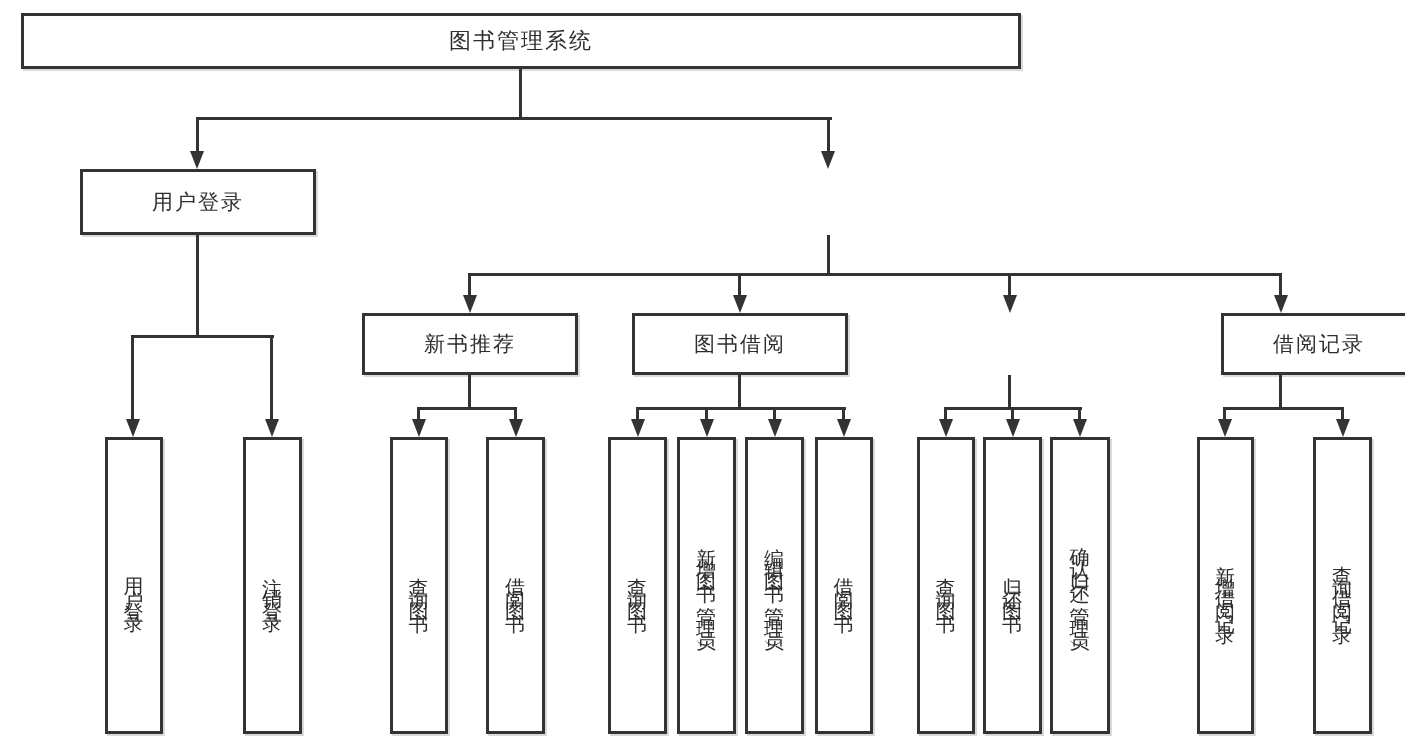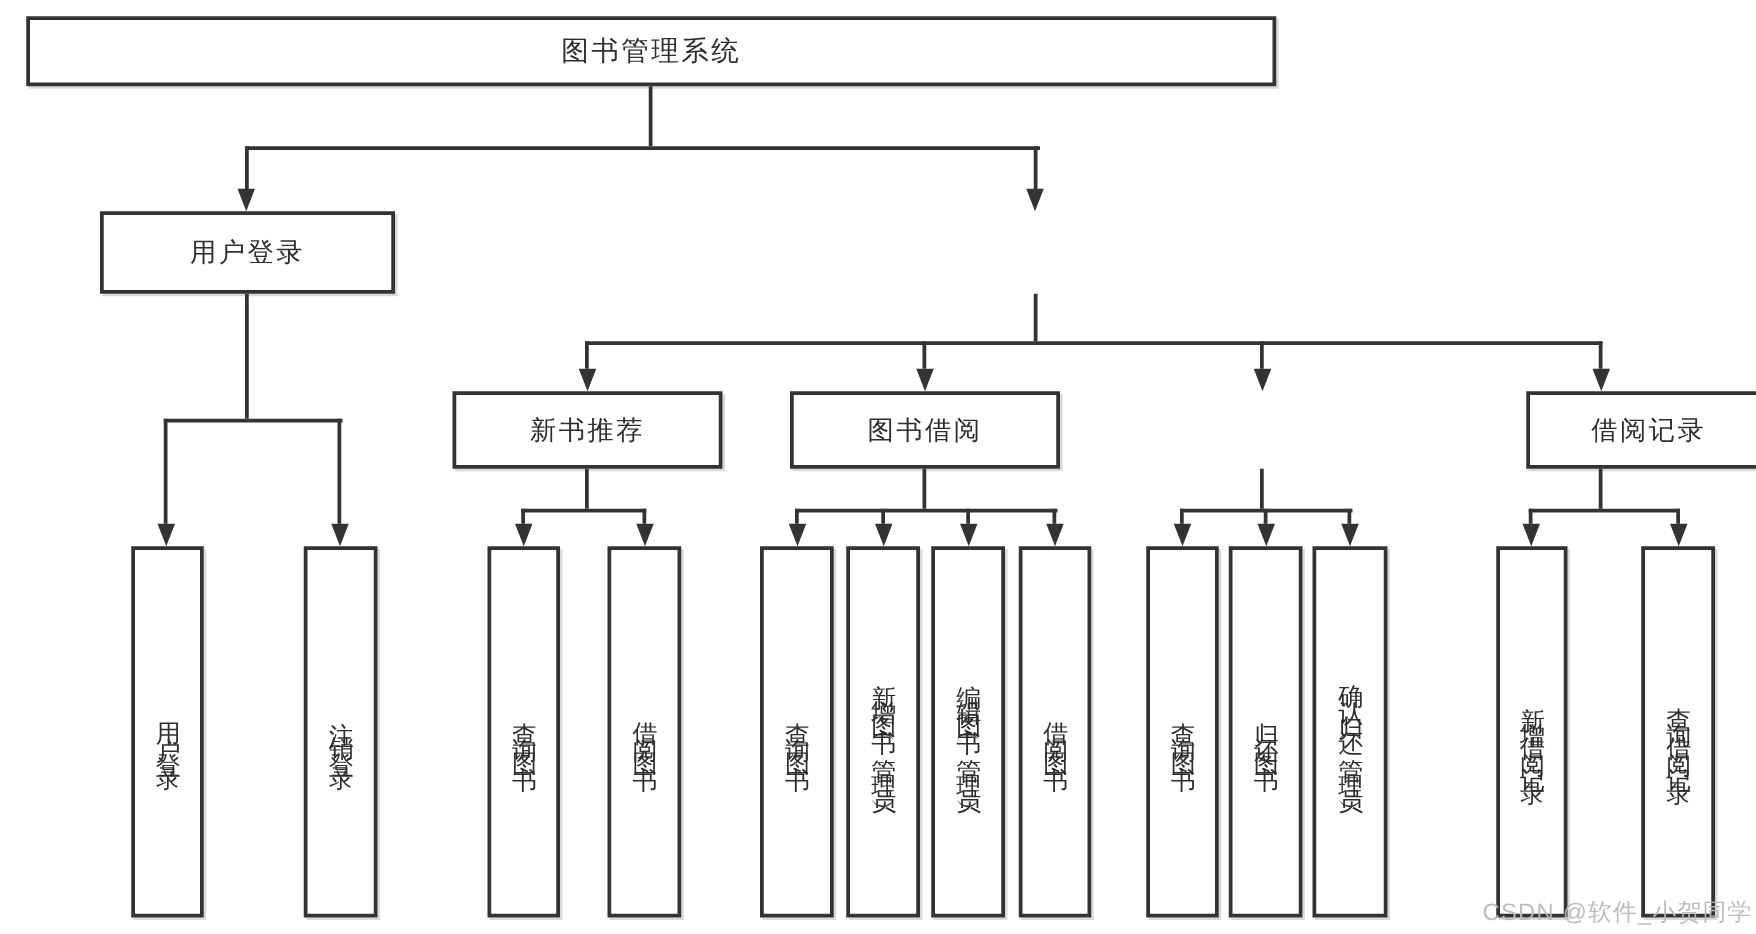--- a/index.html
+++ b/index.html
@@ -154,14 +154,13 @@
     <span class="vlabel">确认归还（管理员）</span>
   </div>
 
   <div class="box" style="left:1197px;top:437px;width:57px;height:297px;">
     <span class="vlabel">新增借阅记录</span>
   </div>
   <div class="box" style="left:1313px;top:437px;width:59px;height:297px;">
     <span class="vlabel">查询借阅记录</span>
   </div>
 
-  <div class="watermark">CSDN @软件_小贺同学</div>
 </div>
 
 </body></html>

